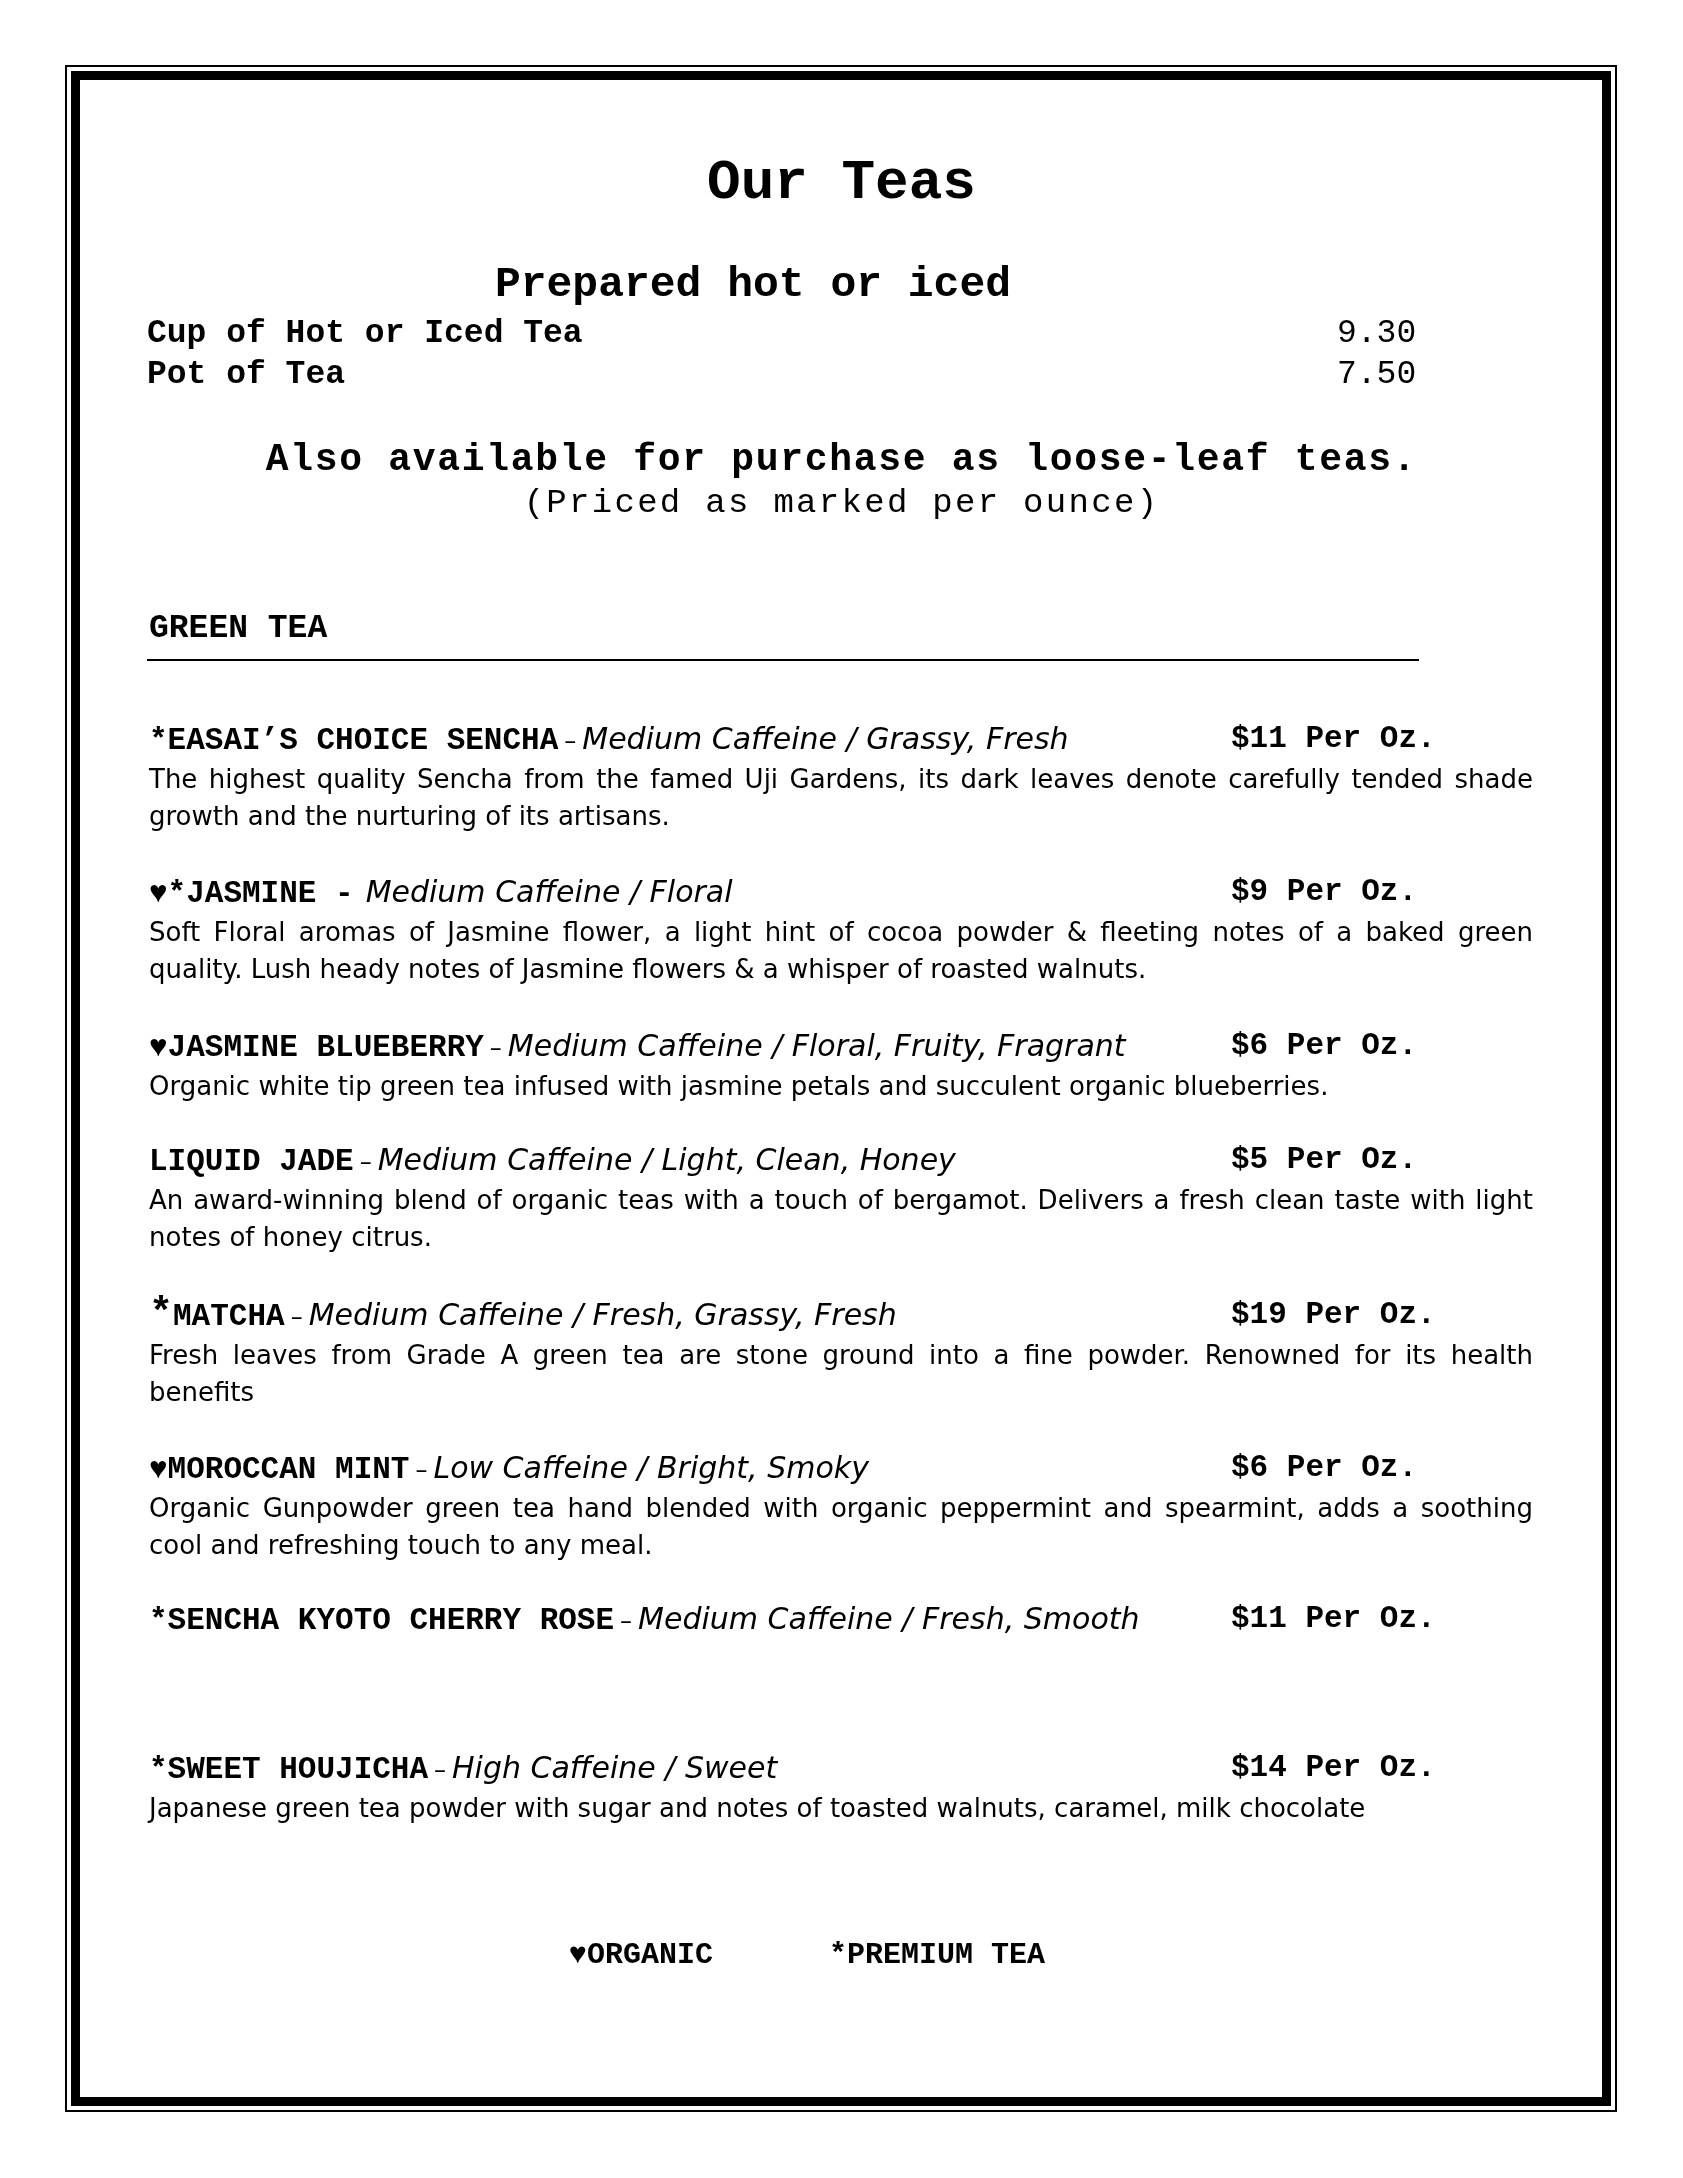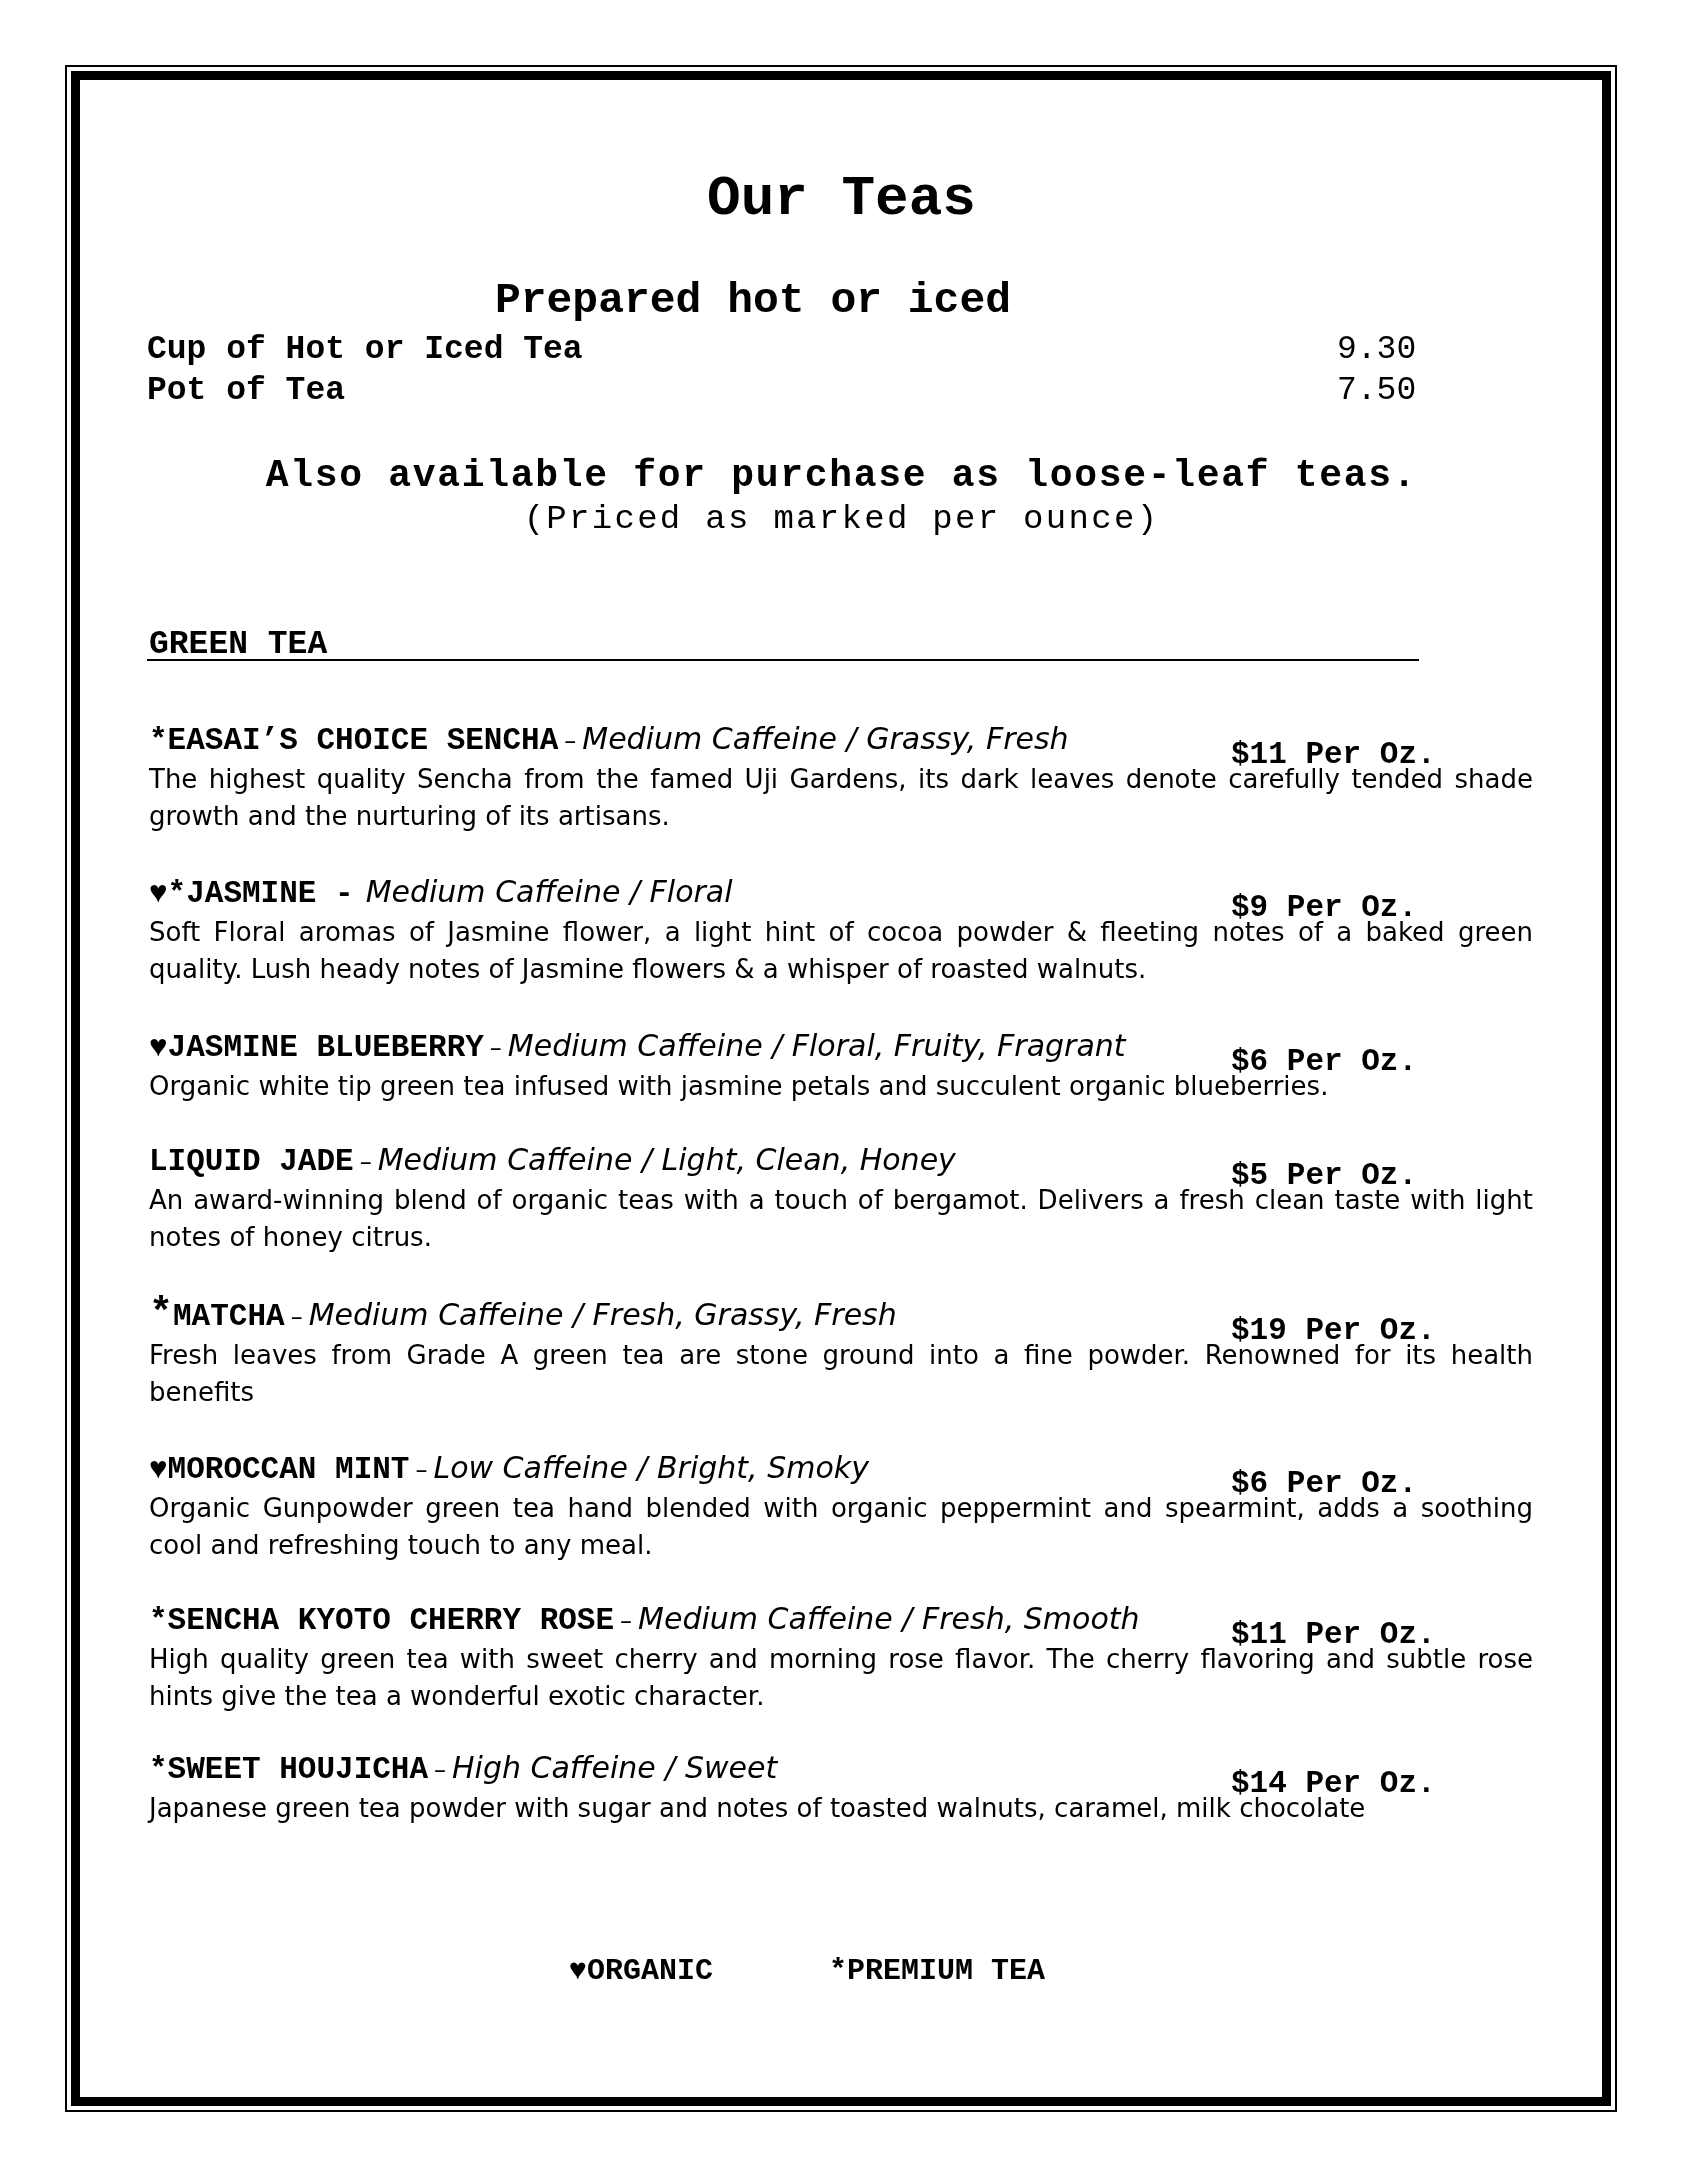--- a/index.html
+++ b/index.html
@@ -1,19 +1,19 @@
 <!DOCTYPE html>
 <html><head>
 <meta charset="utf-8">
 <style>
   html, body { margin: 0; padding: 0; background: #ffffff; }
   body { width: 1683px; height: 2178px; position: relative; overflow: hidden; color: #000; }
   .frame-outer { position: absolute; left: 65px; top: 65px; width: 1552px; height: 2047px; border: 2px solid #000; box-sizing: border-box; }
   .frame-inner { position: absolute; left: 71px; top: 71px; width: 1540px; height: 2035px; border: 9px solid #000; box-sizing: border-box; }
-  .mono { font-family: "Liberation Mono", "DejaVu Sans Mono", monospace; margin-top: 16px; }
+  .mono { font-family: "Liberation Mono", "DejaVu Sans Mono", monospace; }
   .sans { font-family: "DejaVu Sans", "Liberation Sans", sans-serif; }
   .abs { position: absolute; white-space: nowrap; }
   .title { left: 0; width: 1683px; text-align: center; top: 149px; font-size: 56px; font-weight: bold; line-height: 69px; }
   .subtitle { left: 0; width: 1506px; text-align: center; top: 265px; font-size: 43px; font-weight: bold; line-height: 40px; }
   .svc-label { left: 147px; font-size: 33px; font-weight: bold; line-height: 40px; }
   .svc-price { left: 1337px; font-size: 33px; line-height: 40px; }
   .also { left: 0; width: 1683px; text-align: center; top: 438px; font-size: 38px; font-weight: bold; letter-spacing: 1.7px; line-height: 44px; }
   .priced { left: 0; width: 1683px; text-align: center; top: 483px; font-size: 34px; letter-spacing: 2.3px; line-height: 40px; }
   .section { left: 149px; top: 609px; font-size: 33px; font-weight: bold; line-height: 40px; }
   .rule { position: absolute; left: 147px; top: 659px; width: 1272px; height: 2px; background: #000; }
@@ -93,21 +93,20 @@
     <span class="mono item-price">$6 Per Oz.</span>
   </div>
   <div class="sans item-desc">Organic Gunpowder green tea hand blended with organic peppermint and spearmint, adds a soothing cool and refreshing touch to any meal.</div>
 </div>
 
 <div class="item" style="top:1599px">
   <div class="item-head">
     <span class="mono item-name">*SENCHA KYOTO CHERRY ROSE</span><span class="sans item-sep">–</span><span class="sans item-notes">Medium Caffeine / Fresh, Smooth</span>
     <span class="mono item-price">$11 Per Oz.</span>
   </div>
-  <div class="sans item-desc">High quality green tea with sweet cherry and morning rose flavor. The cherry flavoring and subtle rose hints give the tea a wonderful exotic character.</div>
 </div>
 
 <div class="item" style="top:1748px">
   <div class="item-head">
     <span class="mono item-name">*SWEET HOUJICHA</span><span class="sans item-sep">–</span><span class="sans item-notes">High Caffeine / Sweet</span>
     <span class="mono item-price">$14 Per Oz.</span>
   </div>
   <div class="sans item-desc">Japanese green tea powder with sugar and notes of toasted walnuts, caramel, milk chocolate</div>
 </div>
 

